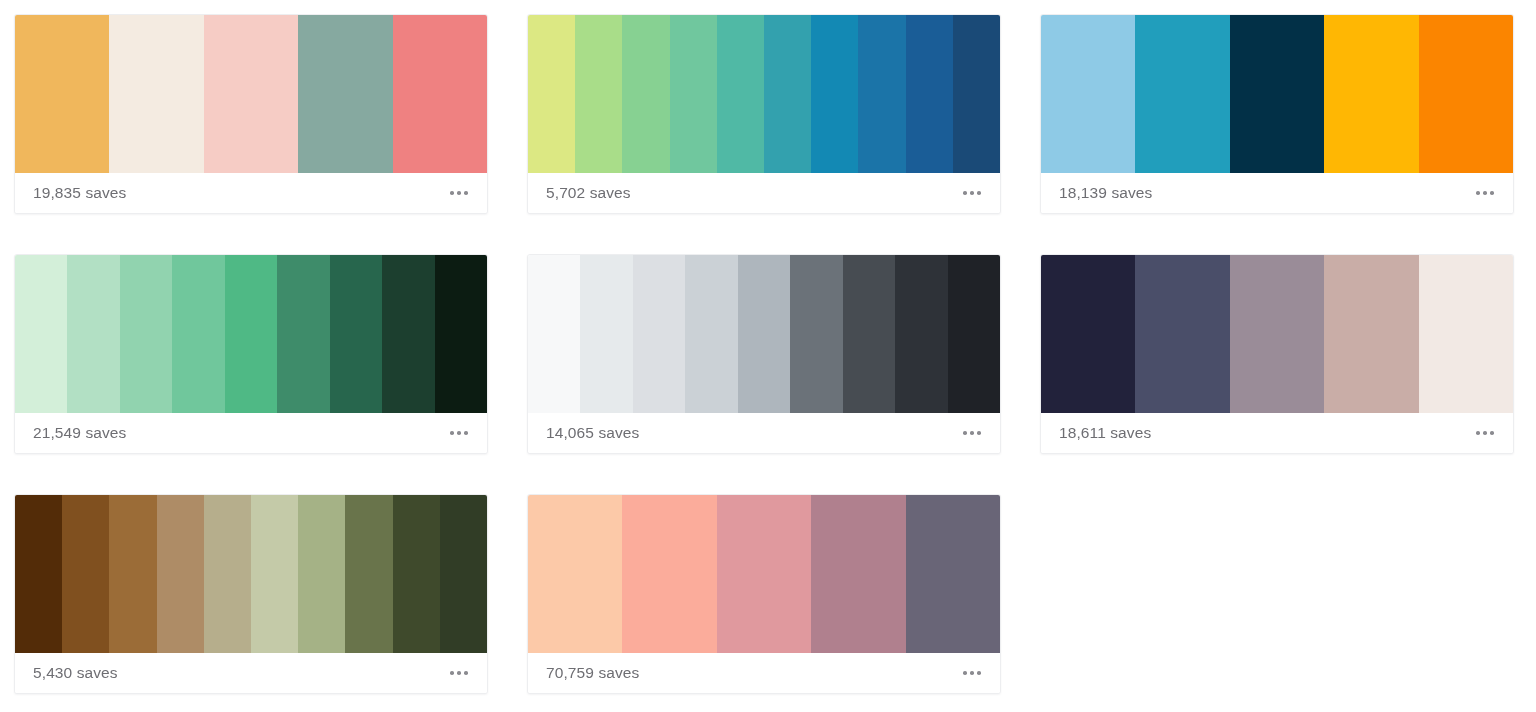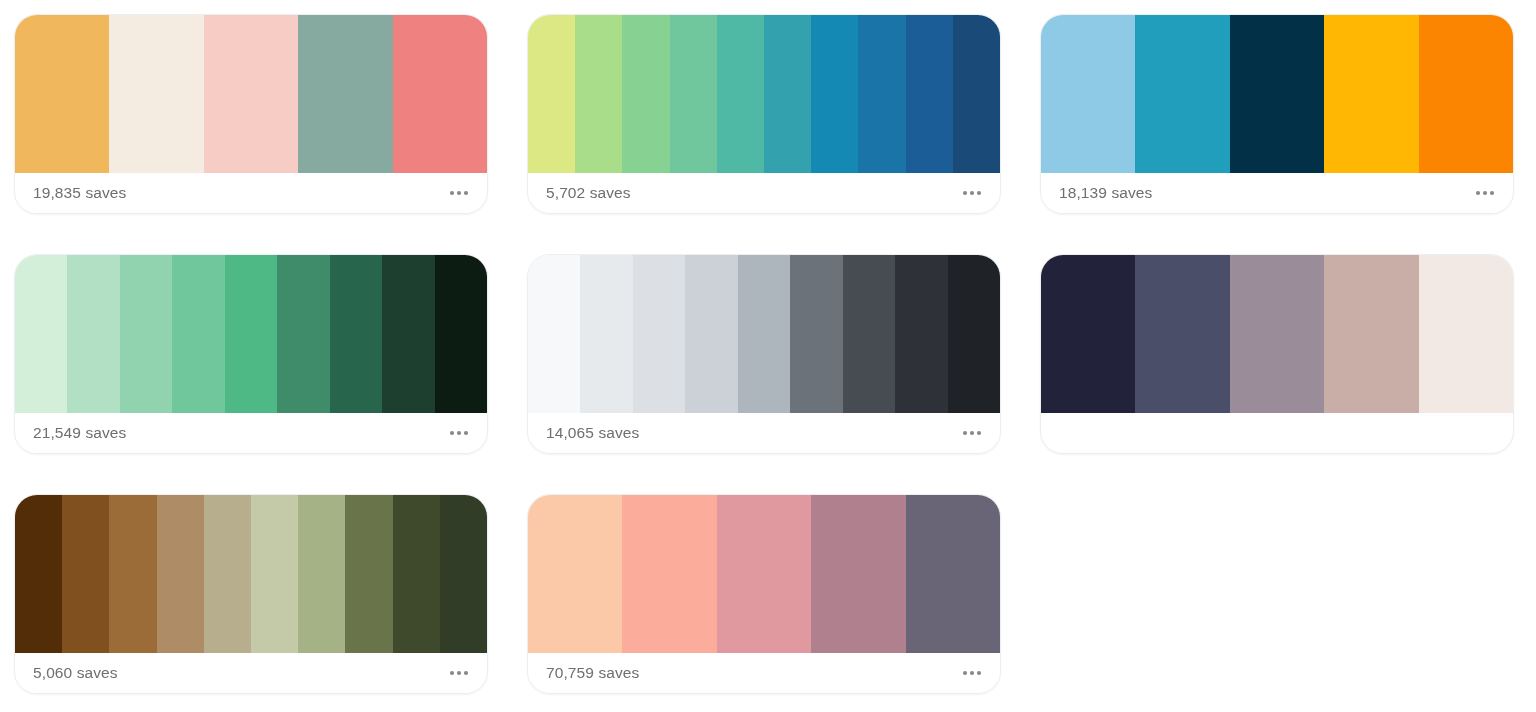--- a/index.html
+++ b/index.html
@@ -15,21 +15,21 @@
     grid-template-columns: repeat(3, 474px);
     grid-template-rows: repeat(3, 200px);
     column-gap: 39px;
     row-gap: 40px;
     padding: 14px;
   }
   .palette-card {
     width: 474px;
     height: 200px;
     background: #ffffff;
-    border-radius: 23px;
+    border-radius: 3px;
     border: 1px solid #edeef0;
     box-shadow: 0 1px 2px rgba(16,24,40,0.05);
     overflow: hidden;
     display: flex;
     flex-direction: column;
     cursor: pointer;
   }
   .swatches {
     flex: 0 0 158px;
     display: flex;
@@ -181,36 +181,46 @@
       </div>
     </div>
     <div class="palette-card">
       <div class="swatches">
         <div class="swatch" title="#22223B" style="background: rgb(34, 34, 59);"></div>
         <div class="swatch" title="#4A4E69" style="background: rgb(74, 78, 105);"></div>
         <div class="swatch" title="#9A8C98" style="background: rgb(154, 140, 152);"></div>
         <div class="swatch" title="#C9ADA7" style="background: rgb(201, 173, 167);"></div>
         <div class="swatch" title="#F2E9E4" style="background: rgb(242, 233, 228);"></div>
       </div>
+      <div class="card-footer">
+        <span class="saves-label">18,611 saves</span>
+        <button class="more-btn">
+          <span style="display: flex; gap: 3.5px;">
+            <span class="dot"></span>
+            <span class="dot"></span>
+            <span class="dot"></span>
+          </span>
+        </button>
+      </div>
     </div>
     <div class="palette-card">
       <div class="swatches">
         <div class="swatch" title="#532C08" style="background: rgb(83, 44, 8);"></div>
         <div class="swatch" title="#80501F" style="background: rgb(128, 80, 31);"></div>
         <div class="swatch" title="#9B6C37" style="background: rgb(155, 108, 55);"></div>
         <div class="swatch" title="#AE8C66" style="background: rgb(174, 140, 102);"></div>
         <div class="swatch" title="#B6AE8C" style="background: rgb(182, 174, 140);"></div>
         <div class="swatch" title="#C4CAA8" style="background: rgb(196, 202, 168);"></div>
         <div class="swatch" title="#A5B286" style="background: rgb(165, 178, 134);"></div>
         <div class="swatch" title="#69744B" style="background: rgb(105, 116, 75);"></div>
         <div class="swatch" title="#3F4A2C" style="background: rgb(63, 74, 44);"></div>
         <div class="swatch" title="#313D26" style="background: rgb(49, 61, 38);"></div>
       </div>
       <div class="card-footer">
-        <span class="saves-label">5,060 saves</span>
+        <span class="saves-label">5,430 saves</span>
         <button class="more-btn">
           <span style="display: flex; gap: 3.5px;">
             <span class="dot"></span>
             <span class="dot"></span>
             <span class="dot"></span>
           </span>
         </button>
       </div>
     </div>
     <div class="palette-card">

